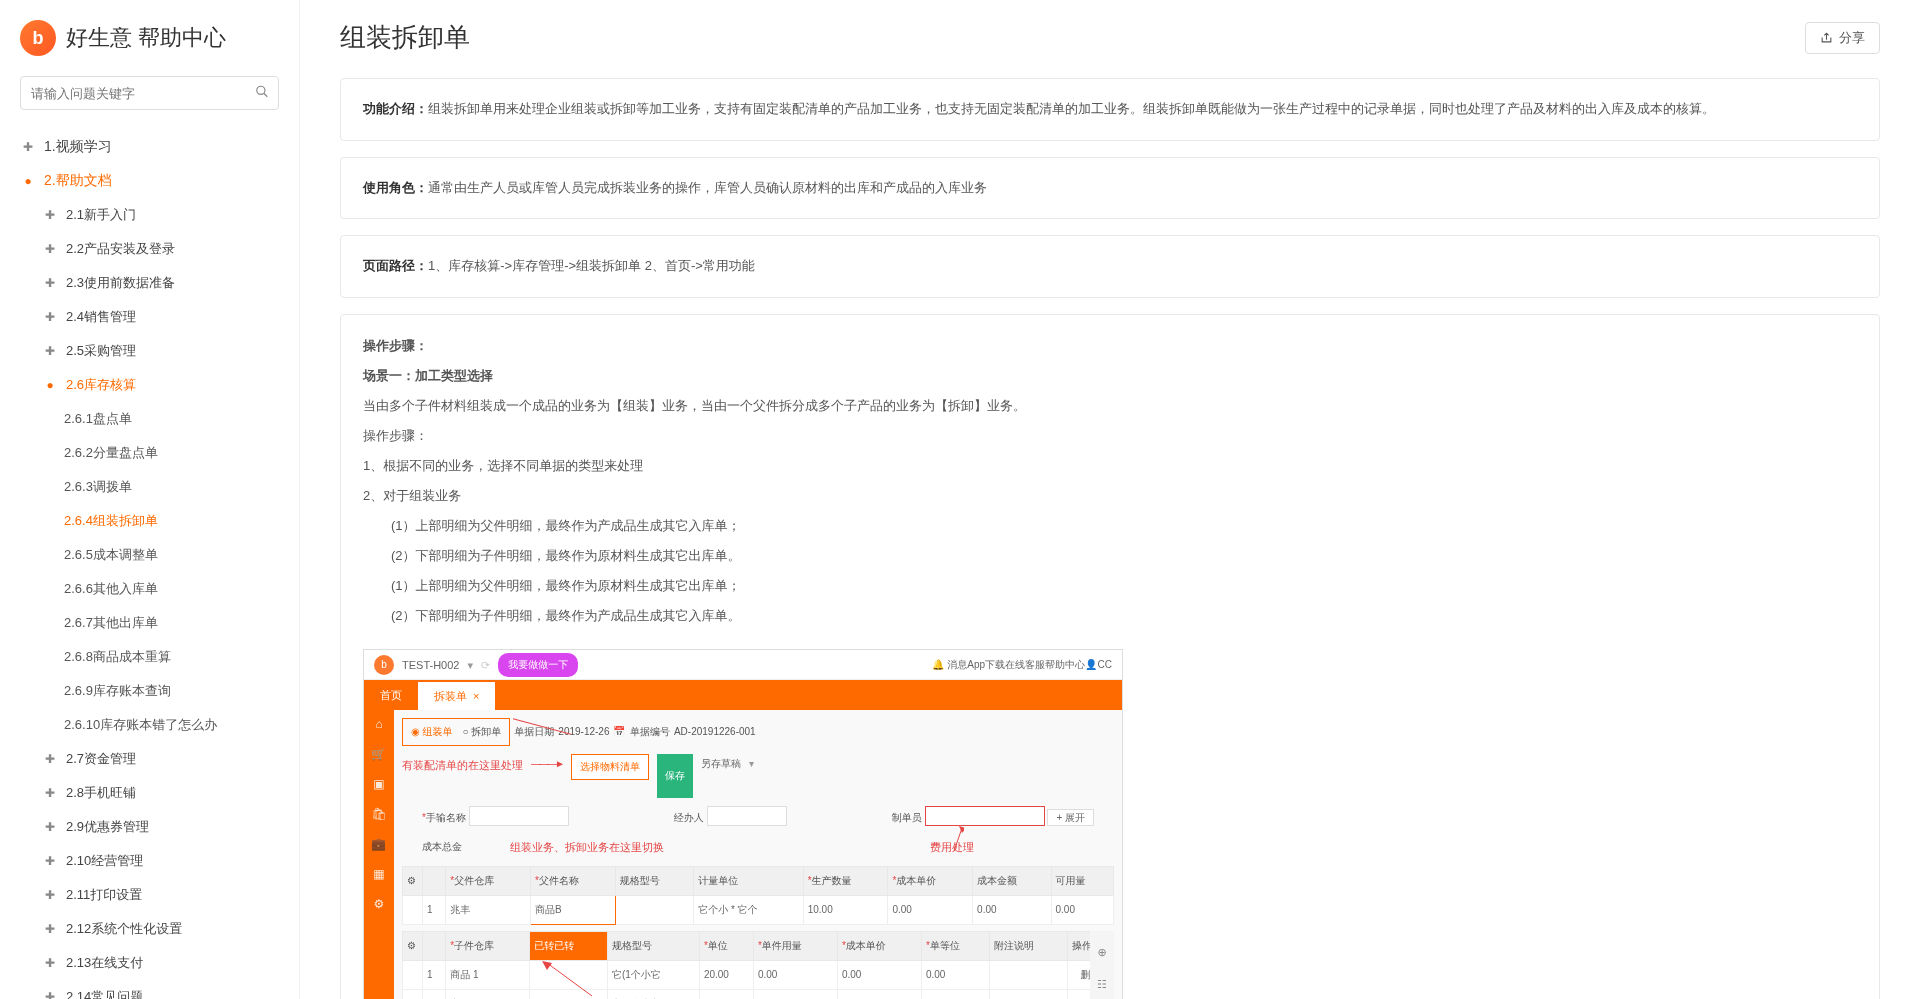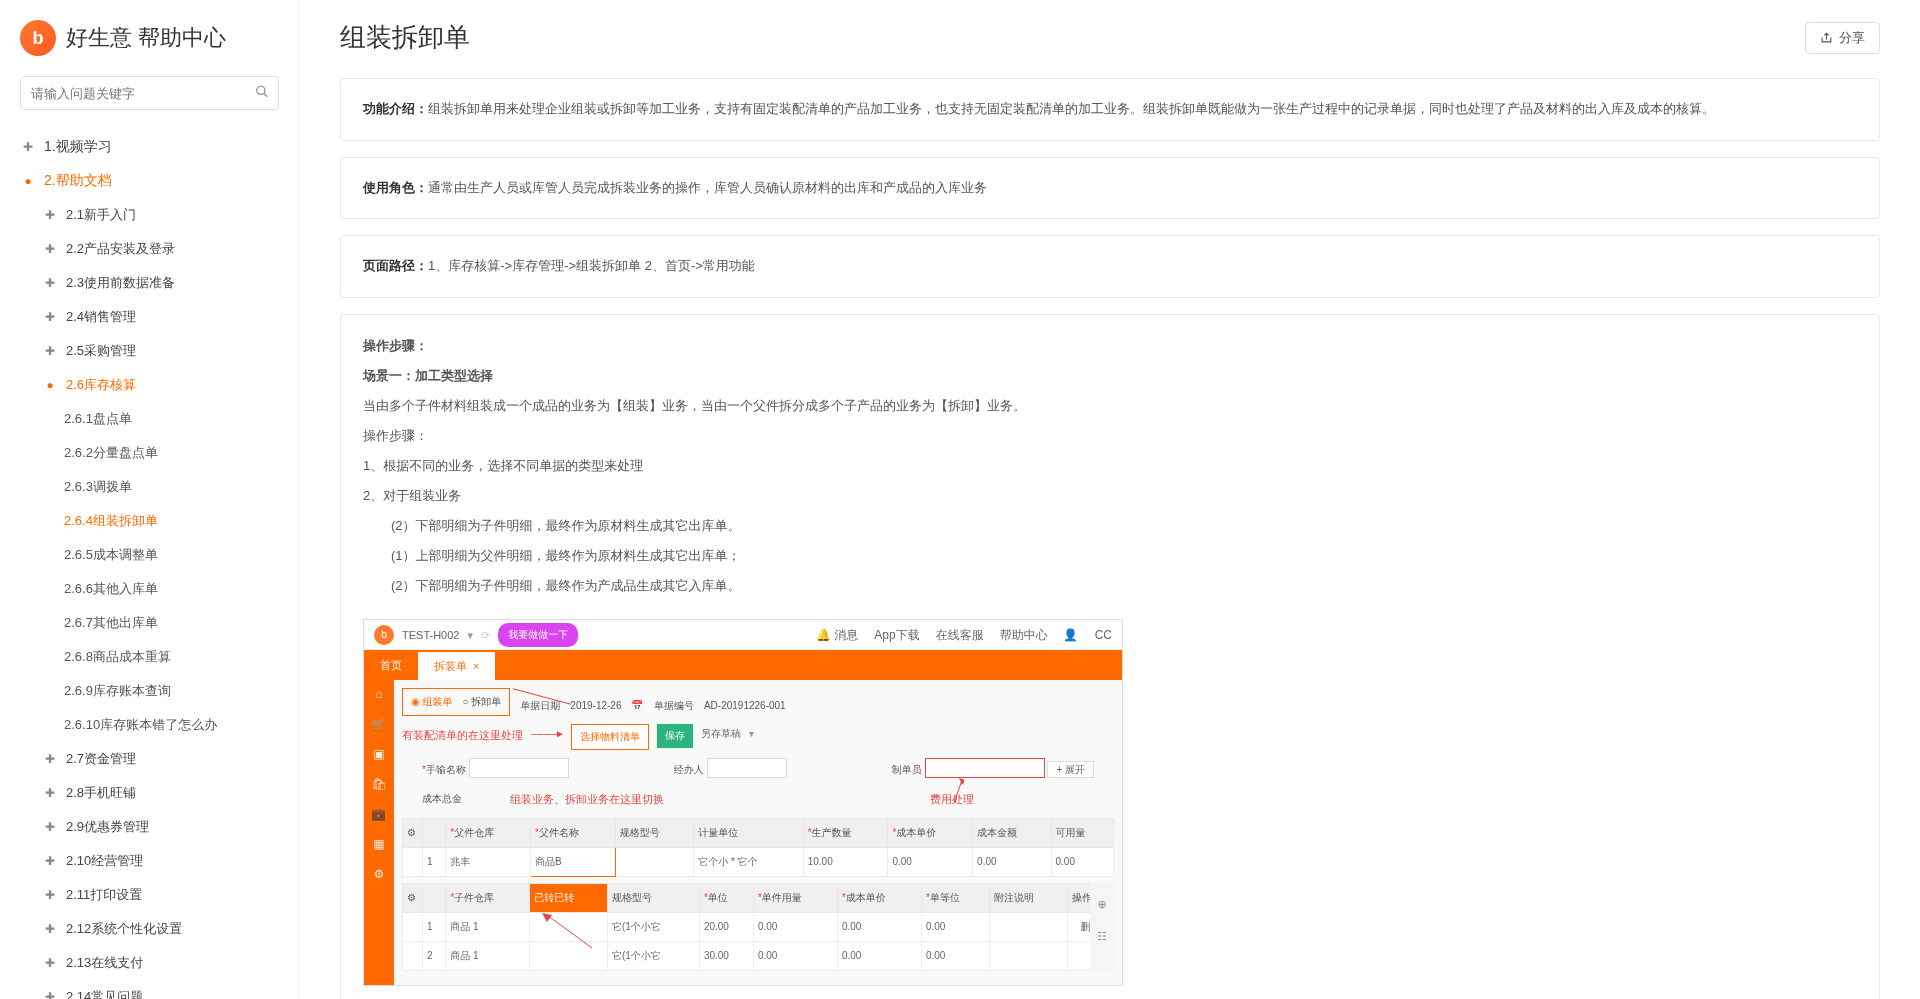--- a/index.html
+++ b/index.html
@@ -29,33 +29,33 @@
 .card { border: 1px solid #e8e8e8; border-radius: 4px; padding: 18px 22px; margin-bottom: 16px; line-height: 1.9; color: #555; font-size: 13px; }
 .card strong { color: #333; font-weight: 600; }
 .content-block { border: 1px solid #e8e8e8; border-radius: 4px; padding: 18px 22px; line-height: 2; color: #555; font-size: 13px; }
 .content-block p { margin-bottom: 4px; }
 .indent1 { padding-left: 28px; }
 .screenshot { margin-top: 20px; border: 1px solid #ddd; }
 .ss-topbar { height: 30px; background: #fff; display: flex; align-items: center; padding: 0 10px; font-size: 11px; color: #666; border-bottom: 1px solid #eee; justify-content: space-between; }
 .ss-topbar-left { display: flex; align-items: center; gap: 8px; }
 .ss-logo { width: 20px; height: 20px; border-radius: 50%; background: #ff7a2f; display: inline-flex; align-items: center; justify-content: center; color: #fff; font-size: 10px; }
 .ss-top-btn { background: #d946ef; color: #fff; padding: 2px 10px; border-radius: 10px; font-size: 10px; }
-.ss-topbar-right { display: flex; align-items: flex-end; gap: 16px; font-size: 12px; color: #666; }
+.ss-topbar-right { display: flex; align-items: flex-end; gap: 0; font-size: 10px; color: #666; }
 .ss-tabbar { height: 30px; background: #ff6a00; display: flex; align-items: center; font-size: 11px; }
 .ss-tab { padding: 0 16px; height: 100%; display: flex; align-items: center; color: #fff; }
 .ss-tab.active { background: #fff; color: #ff6a00; border-top: 2px solid #ff6a00; }
 .ss-body { display: flex; }
 .ss-side { width: 30px; background: #ff6a00; display: flex; flex-direction: column; align-items: center; padding-top: 6px; gap: 14px; }
 .ss-side-icon { width: 16px; height: 16px; color: rgba(255,255,255,0.85); font-size: 12px; display: flex; align-items: center; justify-content: center; }
 .ss-main { flex: 1; background: #f9f9f9; padding: 8px; font-size: 10px; position: relative; }
 .ss-row { display: flex; align-items: center; gap: 8px; margin-bottom: 8px; flex-wrap: wrap; font-size: 10px; color: #555; position: relative; }
 .ss-radio-group { border: 1px solid #ff6a00; padding: 3px 8px; font-size: 10px; display: flex; gap: 10px; }
 .ss-redtext { color: #e64545; font-size: 11px; }
 .ss-btn-outline { border: 1px solid #ff6a00; color: #ff6a00; padding: 2px 8px; font-size: 10px; background: #fff; }
-.ss-btn-green { background: #2ab57d; color: #fff; padding: 2px 8px; font-size: 10px; }
+.ss-btn-green { background: #2ab57d; color: #fff; padding: 12px 8px; font-size: 10px; }
 .ss-input { border: 1px solid #ddd; height: 20px; background: #fff; }
 .ss-input.red-border { border: 1px solid #e64545; }
 .ss-table { width: 100%; border-collapse: collapse; background: #fff; font-size: 10px; margin-bottom: 6px; }
 .ss-table th { background: #f0f0f0; padding: 4px; text-align: left; font-weight: normal; color: #555; border: 1px solid #e8e8e8; }
 .ss-table td { padding: 4px; border: 1px solid #eee; color: #666; height: 22px; }
 .ss-selected-cell { color: #ff6a00; border: 1px solid #ff6a00 !important; }
 .annot-line { position: absolute; background: #e64545; height: 1px; }
 .annot-line.r1 { top: 8px; left: 110px; width: 60px; transform: rotate(15deg); }
 .right-side { position: absolute; right: 0; top: 0; width: 24px; background: #f5f5f5; height: 100%; display: flex; flex-direction: column; align-items: center; gap: 10px; padding-top: 10px; }
 .right-side span { font-size: 11px; color: #888; }
@@ -182,20 +182,21 @@
       <strong>页面路径：</strong><span>1、库存核算-&gt;库存管理-&gt;组装拆卸单 2、首页-&gt;常用功能</span>
     </div>
 
     <div class="content-block">
       <p><strong>操作步骤：</strong></p>
       <p><strong>场景一：加工类型选择</strong></p>
       <p>当由多个子件材料组装成一个成品的业务为【组装】业务，当由一个父件拆分成多个子产品的业务为【拆卸】业务。</p>
       <p>操作步骤：</p>
       <p>1、根据不同的业务，选择不同单据的类型来处理</p>
       <p>2、对于组装业务</p>
+      <p class="indent1">(1）上部明细为父件明细，最终作为产成品生成其它入库单；</p>
       <p class="indent1">(2）下部明细为子件明细，最终作为原材料生成其它出库单。</p>
       <p class="indent1">(1）上部明细为父件明细，最终作为原材料生成其它出库单；</p>
       <p class="indent1">(2）下部明细为子件明细，最终作为产成品生成其它入库单。</p>
 
       <div class="screenshot" style="width: 760px;">
         <div class="ss-topbar">
           <div class="ss-topbar-left">
             <span class="ss-logo">b</span>
             <span>TEST-H002</span>
             <span style="color:#999">▾</span>
@@ -223,21 +224,21 @@
             <span class="ss-side-icon">⌂</span>
             <span class="ss-side-icon">🛒</span>
             <span class="ss-side-icon">▣</span>
             <span class="ss-side-icon">🛍</span>
             <span class="ss-side-icon">💼</span>
             <span class="ss-side-icon">▦</span>
             <span class="ss-side-icon">⚙</span>
           </div>
           <div class="ss-main">
             <div class="ss-row" style="justify-content:space-between">
-              <div style="display:flex;align-items:flex-end;gap:10px;position:relative">
+              <div style="display:flex;align-items:center;gap:4px;position:relative">
                 <span class="ss-radio-group">
                   <span style="color:#ff6a00">◉ <span>组装单</span></span>
                   <span>○ <span>拆卸单</span></span>
                 </span>
                 <span>单据日期</span>
                 <span>2019-12-26</span>
                 <span style="color:#999">📅</span>
                 <span>单据编号</span>
                 <span>AD-20191226-001</span>
                 <div class="annot-line r1"></div>

